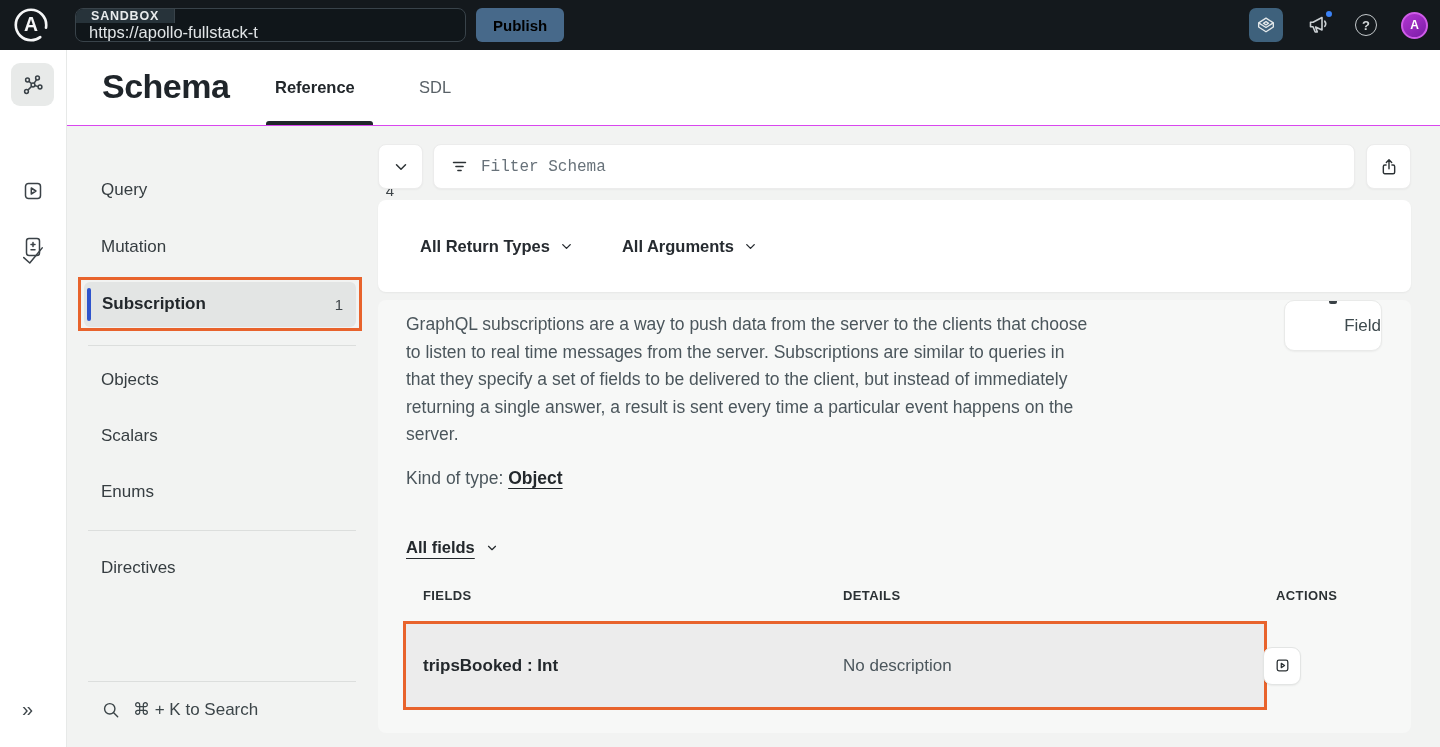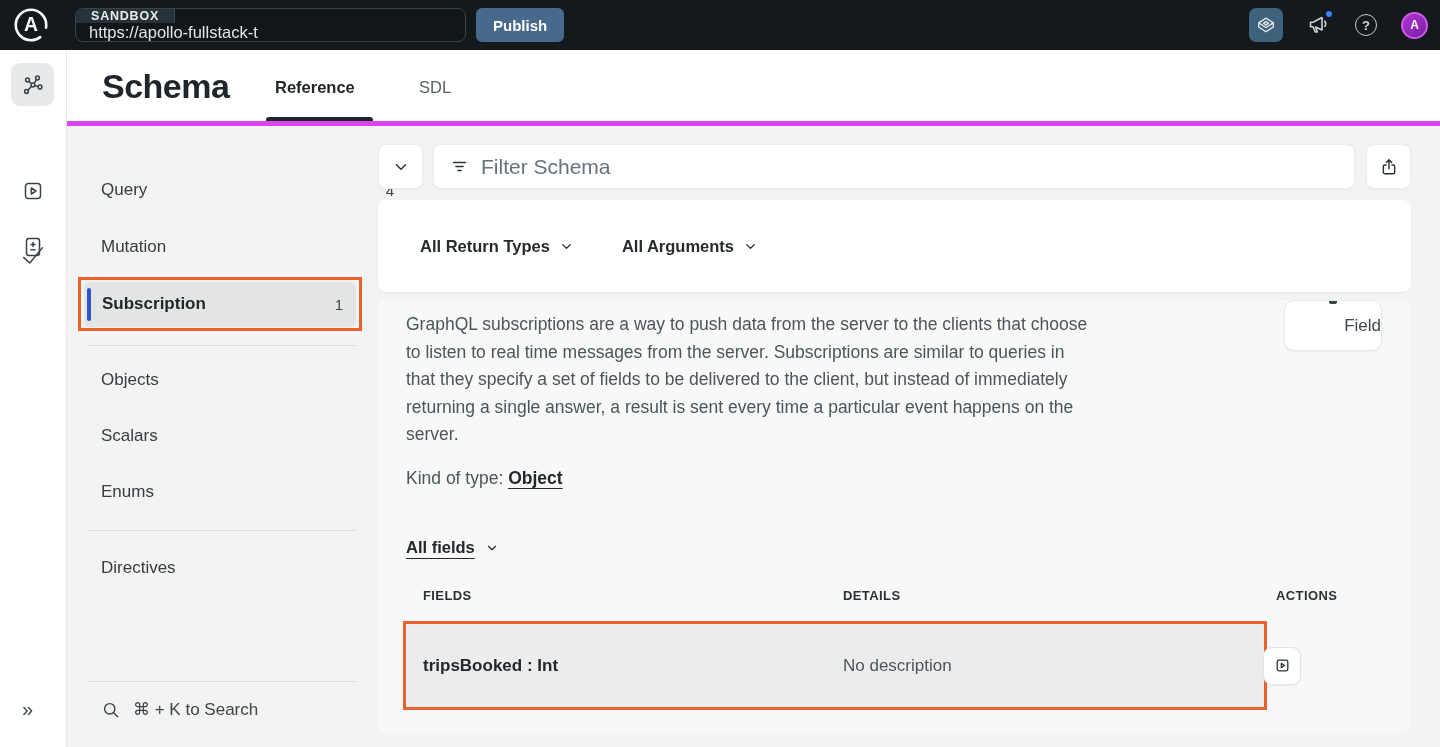--- a/index.html
+++ b/index.html
@@ -25,21 +25,21 @@
     height:100%; display:flex; align-items:center; padding:0 15px;
     background:#27333a; border-right:1px solid #39434a;
     color:#e8ebec; font-size:12.5px; font-weight:bold; letter-spacing:.8px;
   }
   .status-dot { width:9px; height:9px; border-radius:50%; background:#5ed18d; margin-left:17px; }
   .url-text { margin-left:13px; color:#e1e5e7; font-size:16.5px; white-space:nowrap; }
   .gear { margin-left:auto; margin-right:11px; color:#c9ced1; font-size:19px; line-height:1; }
   .publish-btn {
     position:absolute; left:476px; top:8px; height:34px; padding:0 17px;
     background:#47698a; border:none; border-radius:6px;
-    color:#ffffff; font-size:15px; font-weight:bold; font-family:inherit; cursor:pointer;
+    color:#000000; font-size:15px; font-weight:bold; font-family:inherit; cursor:pointer;
   }
   .tb-right { position:absolute; right:0; top:0; height:50px; display:flex; align-items:center; gap:24px; padding-right:12px; }
   .cube-btn {
     width:34px; height:34px; border-radius:7px; background:#3e617c;
     display:flex; align-items:center; justify-content:center; cursor:pointer;
   }
   .mega-wrap { position:relative; width:24px; height:24px; cursor:pointer; }
   .mega-dot { position:absolute; right:-3px; top:-4px; width:10px; height:10px; border-radius:50%; background:#3b82f6; border:2px solid #14191d; }
   .help-btn {
     width:22px; height:22px; border-radius:50%; border:1.6px solid #c4c9cc;
@@ -58,21 +58,21 @@
   .rail-active-btn {
     position:absolute; left:11px; top:13px; width:43px; height:43px;
     background:#e8eae9; border-radius:9px;
     display:flex; align-items:center; justify-content:center; cursor:pointer;
   }
   .rail-btn { position:absolute; left:20px; width:26px; height:26px; display:flex; align-items:center; justify-content:center; cursor:pointer; }
   .rail-check { position:absolute; left:20px; top:193px; width:26px; height:26px; cursor:pointer; }
   .rail-collapse { position:absolute; left:22px; top:648px; font-size:20px; color:#3f474b; cursor:pointer; }
 
   
-  .page-header { position:absolute; left:67px; top:50px; width:1373px; height:76px; background:#fff; border-bottom:5px solid #d946ef; z-index:4; }
+  .page-header { position:absolute; left:67px; top:50px; width:1373px; height:76px; background:#fff; border-bottom:1px solid #d946ef; z-index:4; }
   .page-title { position:absolute; left:35px; top:17px; font-size:34px; font-weight:bold; letter-spacing:-.5px; color:#1f252a; }
   .tab { position:absolute; top:0; height:75px; line-height:75px; font-size:16.5px; cursor:pointer; }
   .tab-ref { left:208px; font-weight:bold; color:#22272b; }
   .tab-sdl { left:352px; color:#596167; }
   .tab-underline { position:absolute; left:199px; bottom:0; width:107px; height:4px; border-radius:3px 3px 0 0; background:#20262b; }
 
   
   .content { position:absolute; left:67px; top:126px; width:1373px; height:621px; background:#f2f3f2; }
 
   
@@ -98,21 +98,21 @@
   .sq-btn {
     position:absolute; width:45px; height:45px; background:#fff; border-radius:8px;
     border:1px solid #ececec; box-shadow:0 1px 2px rgba(0,0,0,.04);
     display:flex; align-items:center; justify-content:center; cursor:pointer;
   }
   .filter-input-wrap {
     position:absolute; left:366px; top:18px; width:922px; height:45px;
     background:#fff; border-radius:8px; border:1px solid #ececec; box-shadow:0 1px 2px rgba(0,0,0,.04);
     display:flex; align-items:center; padding-left:16px; gap:12px;
   }
-  .filter-input { flex:1; height:100%; border:none; outline:none; background:transparent; font-family:Liberation Sans, sans-serif; font-size:21px; color:#23282c; }
+  .filter-input { flex:1; height:100%; border:none; outline:none; background:transparent; font-family:Liberation Mono, monospace; font-size:16px; color:#23282c; }
   .filter-input::placeholder { color:#68727a; }
 
   .filter-panel {
     position:absolute; left:311px; top:74px; width:1033px; height:92px;
     background:#fff; border-radius:8px; box-shadow:0 1px 2px rgba(0,0,0,.05);
     display:flex; align-items:center; padding-left:42px;
   }
   .dropdown { display:flex; align-items:center; gap:9px; cursor:pointer; font-size:16.5px; font-weight:bold; color:#262b30; }
   .dropdown + .dropdown { margin-left:48px; }
 

